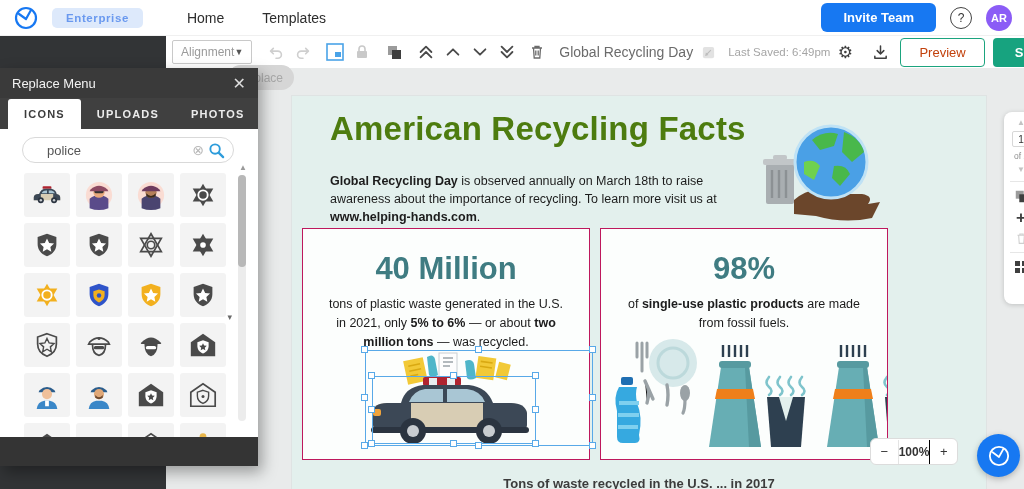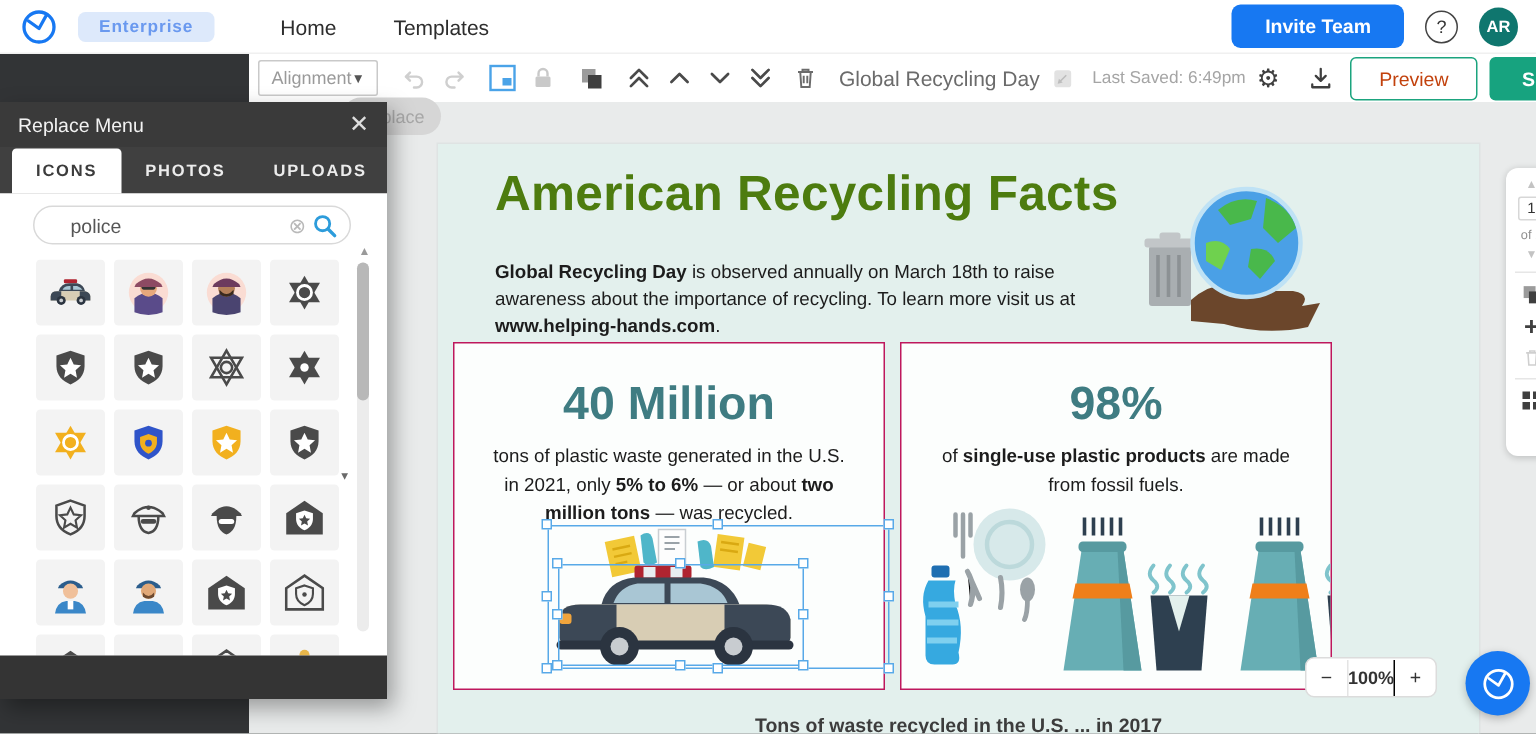--- a/index.html
+++ b/index.html
@@ -25,21 +25,21 @@
   #topbar .right { margin-left:auto; display:flex; align-items:center; gap:14px; margin-right:12px; }
   .invite-btn {
     background:#1778f2; color:#fff; font-size:13px; font-weight:bold;
     border:none; border-radius:6px; padding:7px 22px; cursor:pointer;
   }
   .help-circle {
     width:22px; height:22px; border:1.5px solid #444; border-radius:50%;
     display:flex; align-items:center; justify-content:center; font-size:12px; color:#333;
   }
   .avatar {
-    width:26px; height:26px; border-radius:50%; background:#0f766e; color:#fff;
+    width:26px; height:26px; border-radius:50%; background:#8b5cf6; color:#fff;
     font-size:11px; font-weight:bold; display:flex; align-items:center; justify-content:center;
   }
   
   #toolbar {
     position:absolute; left:0; top:36px; width:1024px; height:32px;
     background:#fff; display:flex; align-items:center; z-index:30;
   }
   #toolbar-dark {
     position:absolute; left:0; top:36px; width:166px; height:453px;
     background:#323436; z-index:31;
@@ -261,22 +261,22 @@
 
   <div id="replace-remnant">Replace</div>
 
   <div id="replace-panel">
     <div class="rp-header">
       <span>Replace Menu</span>
       <span class="rp-close">✕</span>
     </div>
     <div class="rp-tabs">
       <span class="rp-tab active">ICONS</span>
+      <span class="rp-tab">UPLOADS</span>
       <span class="rp-tab">PHOTOS</span>
-      <span class="rp-tab">UPLOADS</span>
     </div>
     <div class="rp-body">
       <div class="searchbox">
         <input value="police" style="">
         <span class="search-clear">⊗</span>
         <span class="search-go">
           <svg width="17" height="17" viewBox="0 0 18 18">
               <circle cx="7.5" cy="7.5" r="5" fill="none" stroke="#2d9cdb" stroke-width="2"></circle>
               <path d="M11.5 11.5 L16 16" stroke="#2d9cdb" stroke-width="2.4" stroke-linecap="round"></path>
             </svg>

